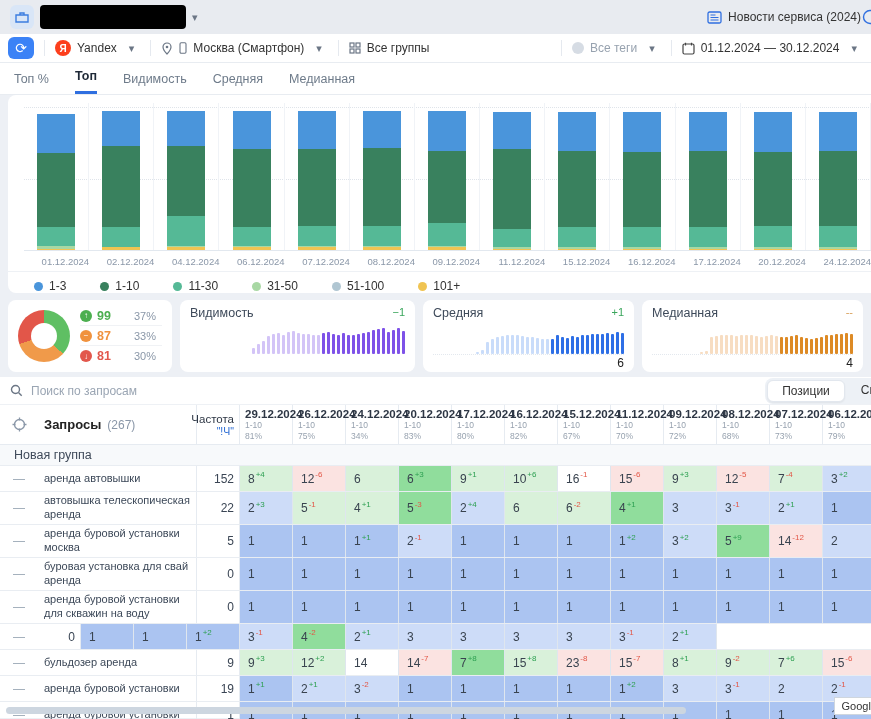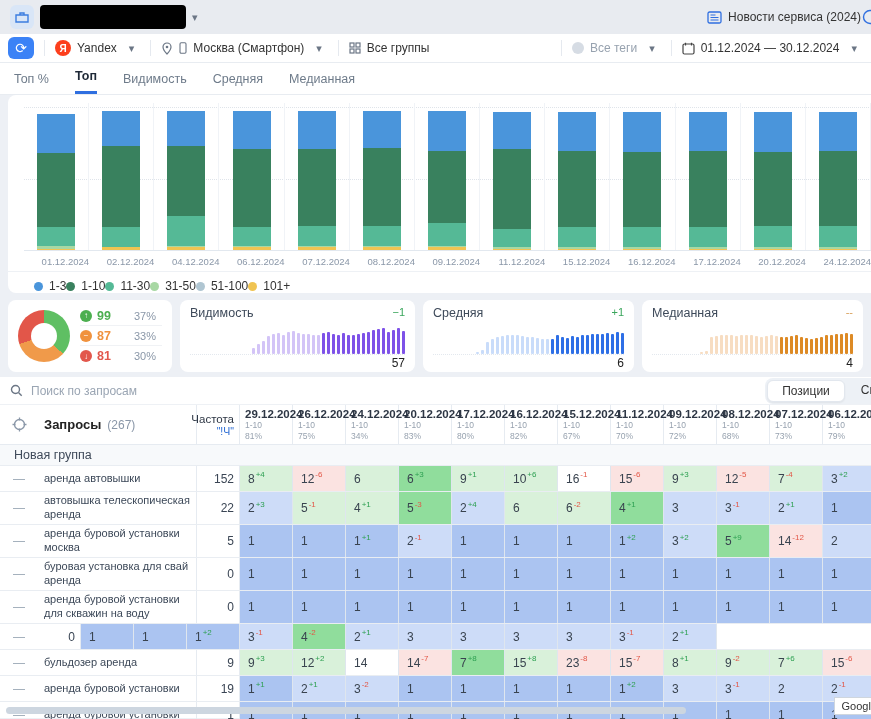--- a/index.html
+++ b/index.html
@@ -24,21 +24,21 @@
   .tab.active { color:#1f2937; font-weight:bold; border-bottom:3px solid #2f6fe0; }
   .chart-card { background:#fff; margin-left:8px; height:198px; border-radius:8px 0 0 8px; padding-top:8px; overflow:hidden; }
   .plot { position:relative; height:148px; margin-left:16px; border-bottom:1px solid #e2e8ef; display:flex; }
   .grid1,.grid2 { position:absolute; left:0; right:0; border-top:1px dotted #dfe4ea; }
   .grid1 { top:4px; } .grid2 { top:52%; }
   .slot { width:66px; height:100%; display:flex; align-items:flex-end; justify-content:center; border-right:1px solid #f0f3f7; position:relative; }
   .bar { width:38px; display:flex; flex-direction:column; }
   .seg { width:100%; }
   .dates { display:flex; margin-left:16px; height:20px; }
   .dates div { width:66px; text-align:right; font-size:9.5px; color:#8a97a8; padding-top:5px; }
-  .legend { display:flex; padding:7px 16px 0 26px; border-top:1px solid #eef1f5; margin-top:0px; }
+  .legend { display:flex; gap:34px; padding:7px 16px 0 26px; border-top:1px solid #eef1f5; margin-top:0px; }
   .leg-item { display:flex; align-items:center; gap:6px; font-size:12px; color:#333; }
   .leg-dot { width:9px; height:9px; border-radius:50%; }
   .cards { display:flex; gap:8px; margin:7px 0 0 8px; height:72px; }
   .card { background:#fff; border-radius:8px; padding:6px 10px; }
   .donut-card { width:164px; display:flex; align-items:center; gap:10px; }
   .donut { width:52px; height:52px; border-radius:50%; position:relative; flex:none; }
   .donut::after { content:""; position:absolute; inset:13px; background:#fff; border-radius:50%; }
   .dstats { flex:1; }
   .dstat { display:flex; align-items:center; height:20px; border-bottom:1px solid #f0f2f5; gap:5px; }
   .dstat:last-child { border-bottom:none; }
@@ -409,21 +409,20 @@
         <i style="height: 21.12px; background: rgb(126, 82, 232);"></i>
         <i style="height: 22.4px; background: rgb(126, 82, 232);"></i>
         <i style="height: 23.68px; background: rgb(126, 82, 232);"></i>
         <i style="height: 24.96px; background: rgb(126, 82, 232);"></i>
         <i style="height: 26.24px; background: rgb(126, 82, 232);"></i>
         <i style="height: 22.4px; background: rgb(126, 82, 232);"></i>
         <i style="height: 24.32px; background: rgb(126, 82, 232);"></i>
         <i style="height: 25.6px; background: rgb(126, 82, 232);"></i>
         <i style="height: 23.04px; background: rgb(126, 82, 232);"></i>
       </div>
-    <div class="sc-foot">57</div>
   </div>
   <div class="card spark-card sc2">
     <div class="sc-head">
         <span>Средняя</span>
         <span class="sc-delta" id="delta1" style="color: rgb(58, 166, 92);">+1</span>
       </div>
     <div class="sc-bars" id="spark1">
         <i style="height: 1.92px; background: rgb(201, 220, 250);"></i>
         <i style="height: 3.84px; background: rgb(201, 220, 250);"></i>
         <i style="height: 12.16px; background: rgb(201, 220, 250);"></i>

